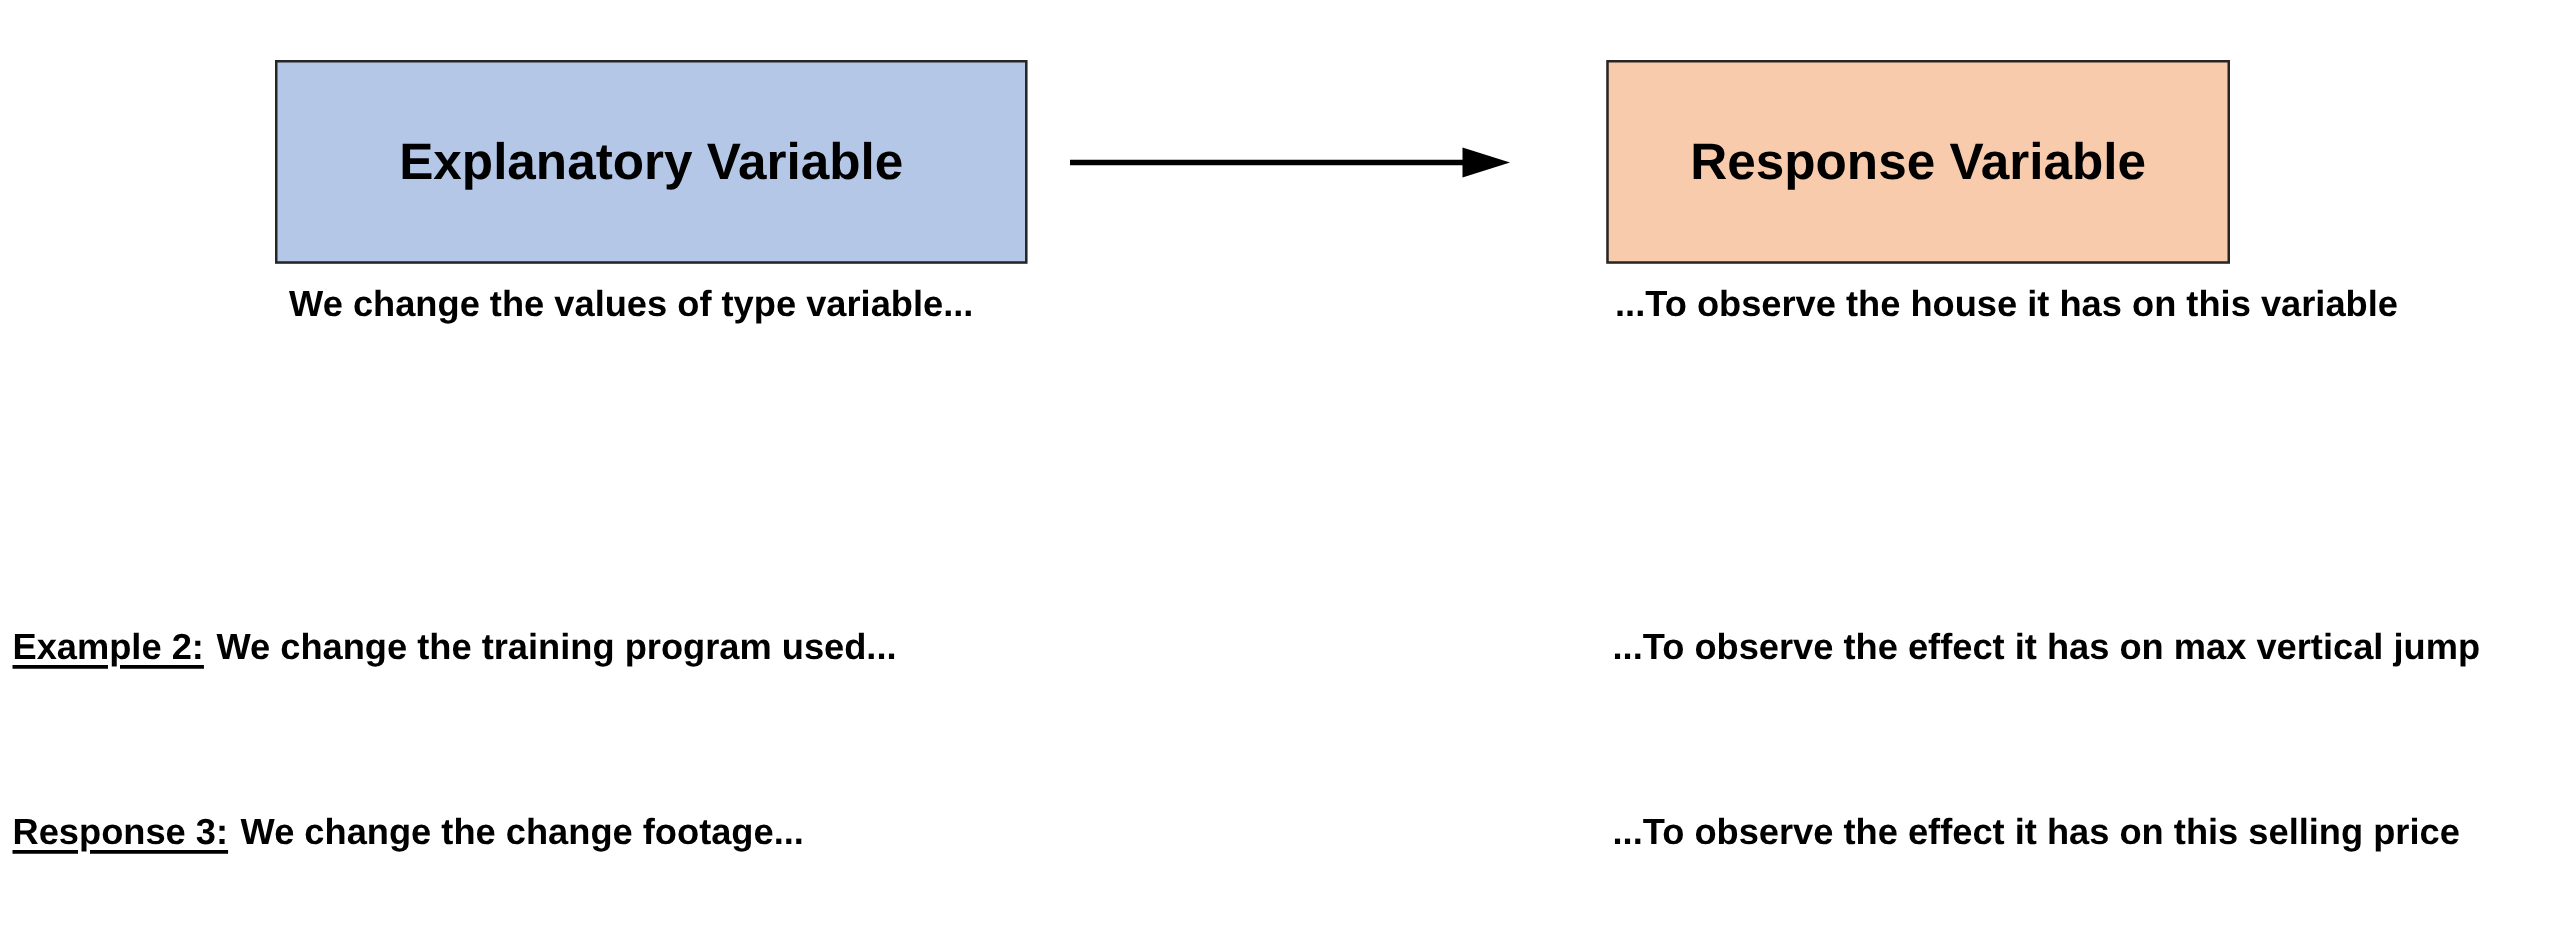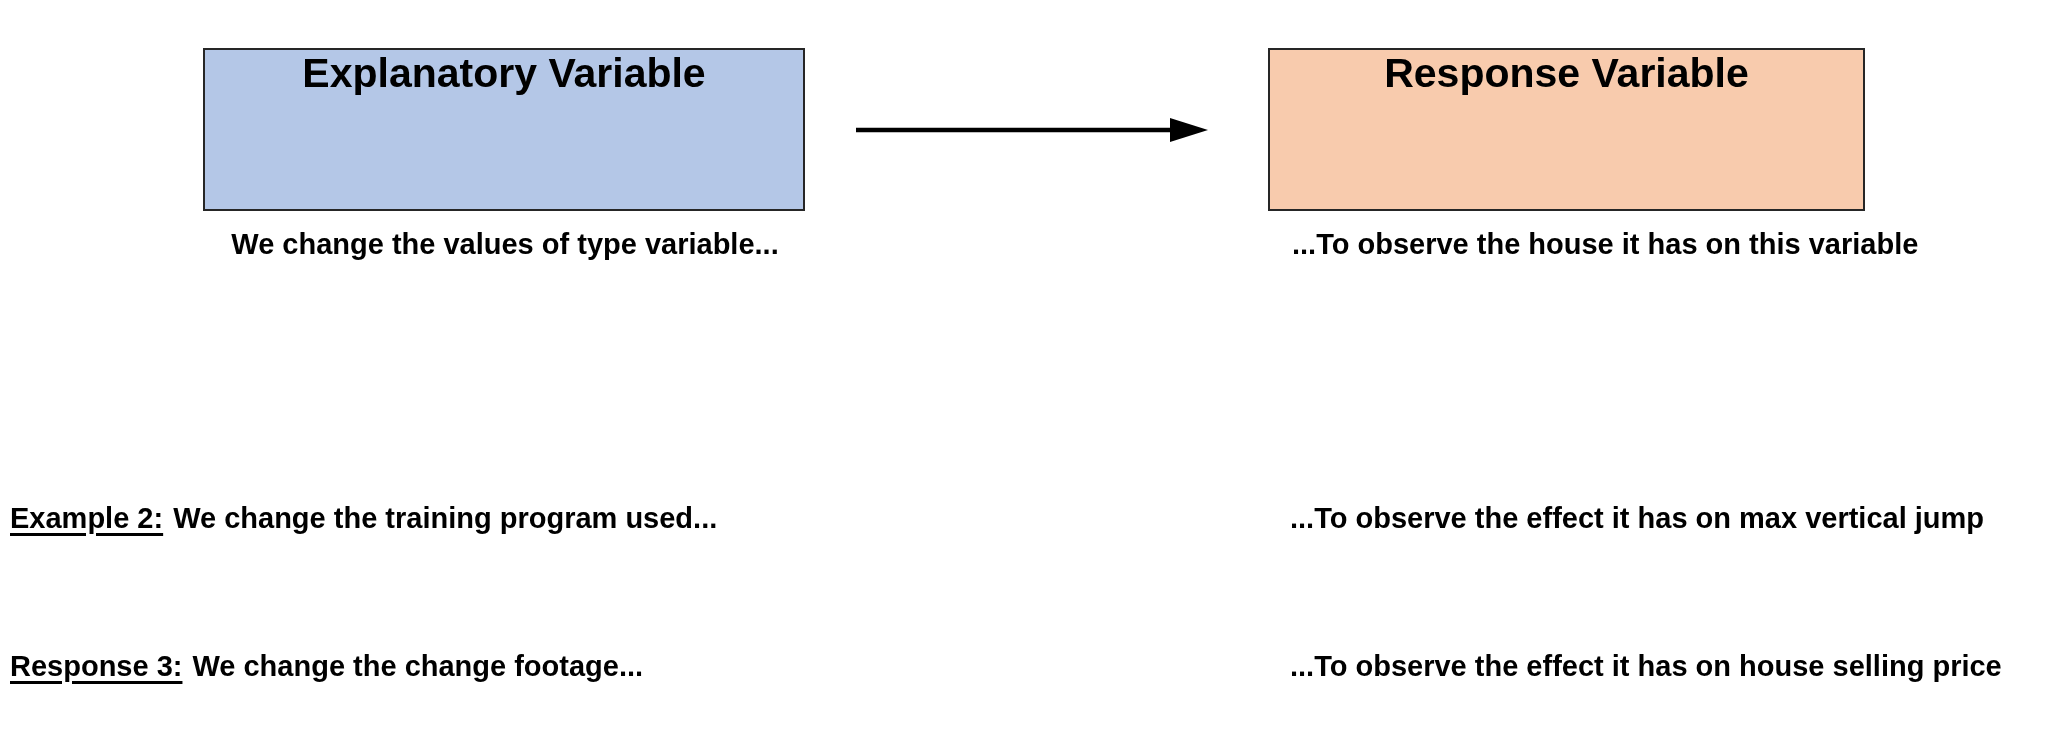--- a/index.html
+++ b/index.html
@@ -18,36 +18,37 @@
     height: 745px;
     background: #ffffff;
     overflow: hidden;
   }
   .var-box {
     position: absolute;
     top: 48px;
     height: 163px;
     border: 2.5px solid #262626;
     display: flex;
-    align-items: flex-start;
+    align-items: center;
     justify-content: center;
     box-sizing: border-box;
+    margin-left: 17px;
   }
   .var-box .box-label {
     font-size: 41px;
     font-weight: bold;
     letter-spacing: 0px;
   }
   .box-explanatory {
     left: 203px;
     width: 602px;
   }
   .box-response {
     left: 1268px;
-    width: 597px;
+    width: 499px;
   }
   .arrow-svg {
     position: absolute;
     left: 852px;
     top: 108px;
     width: 360px;
     height: 44px;
   }
   .caption {
     position: absolute;
@@ -120,16 +121,16 @@
     <div class="example-left">
       <span class="example-label">Example 2:</span><span>We change the training program used...</span>
     </div>
     <div class="example-right">...To observe the effect it has on max vertical jump</div>
   </div>
 
   <div class="example-row example-row-3">
     <div class="example-left">
       <span class="example-label">Response 3:</span><span>We change the change footage...</span>
     </div>
-    <div class="example-right">...To observe the effect it has on house selling price</div>
+    <div class="example-right">...To observe the effect it has on this selling price</div>
   </div>
 
 </div>
 
 </body></html>

